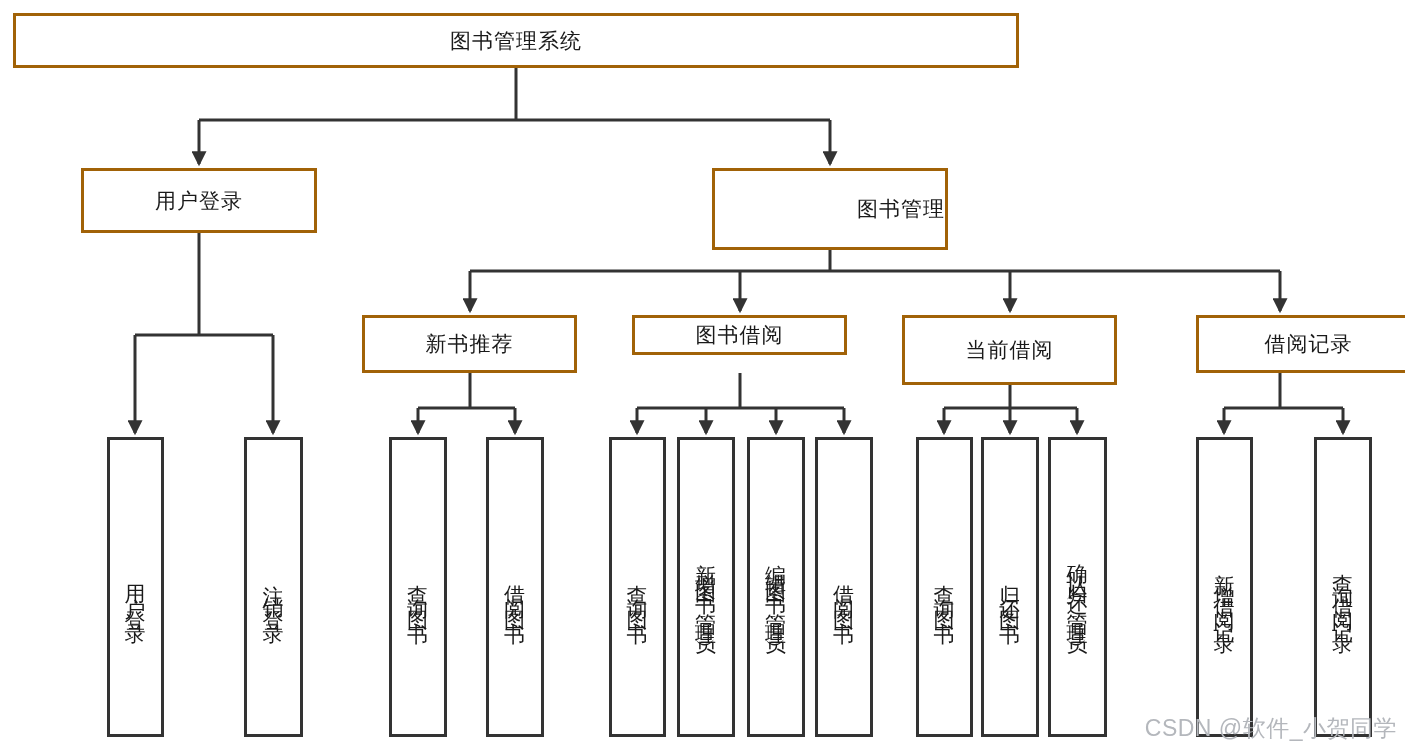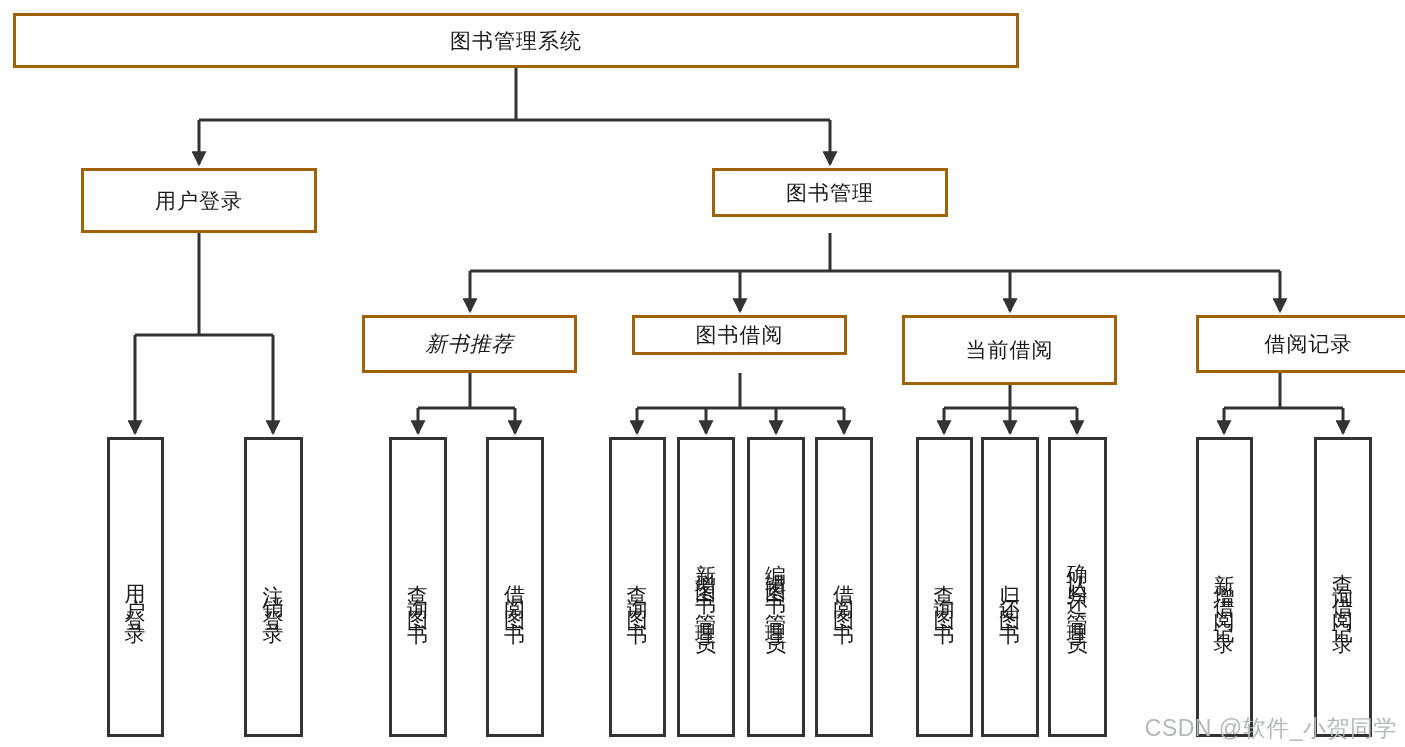--- a/index.html
+++ b/index.html
@@ -125,25 +125,25 @@
     <path d="M1343,408 V433" fill="none" stroke="#333333" stroke-width="3" marker-end="url(#arrow)"></path>
   </svg>
 
   <div class="hbox" style="left:13px; top:13px; width:1006px; height:55px;">
     <span class="hlabel">图书管理系统</span>
   </div>
 
   <div class="hbox" style="left:81px; top:168px; width:236px; height:65px;">
     <span class="hlabel">用户登录</span>
   </div>
-  <div class="hbox" style="left:712px; top:168px; width:236px; height:49px;">
+  <div class="hbox" style="left:712px; top:168px; width:236px; height:82px;justify-content:flex-end;">
     <span class="hlabel">图书管理</span>
   </div>
 
-  <div class="hbox" style="left:362px; top:315px; width:215px; height:58px;font-style:italic;">
+  <div class="hbox" style="left:362px; top:315px; width:215px; height:58px;">
     <span class="hlabel">新书推荐</span>
   </div>
   <div class="hbox" style="left:632px; top:315px; width:215px; height:40px;">
     <span class="hlabel">图书借阅</span>
   </div>
   <div class="hbox" style="left:902px; top:315px; width:215px; height:70px;">
     <span class="hlabel">当前借阅</span>
   </div>
   <div class="hbox" style="left:1172px; top:315px; width:225px; height:58px;margin-left:24px;">
     <span class="hlabel">借阅记录</span>

